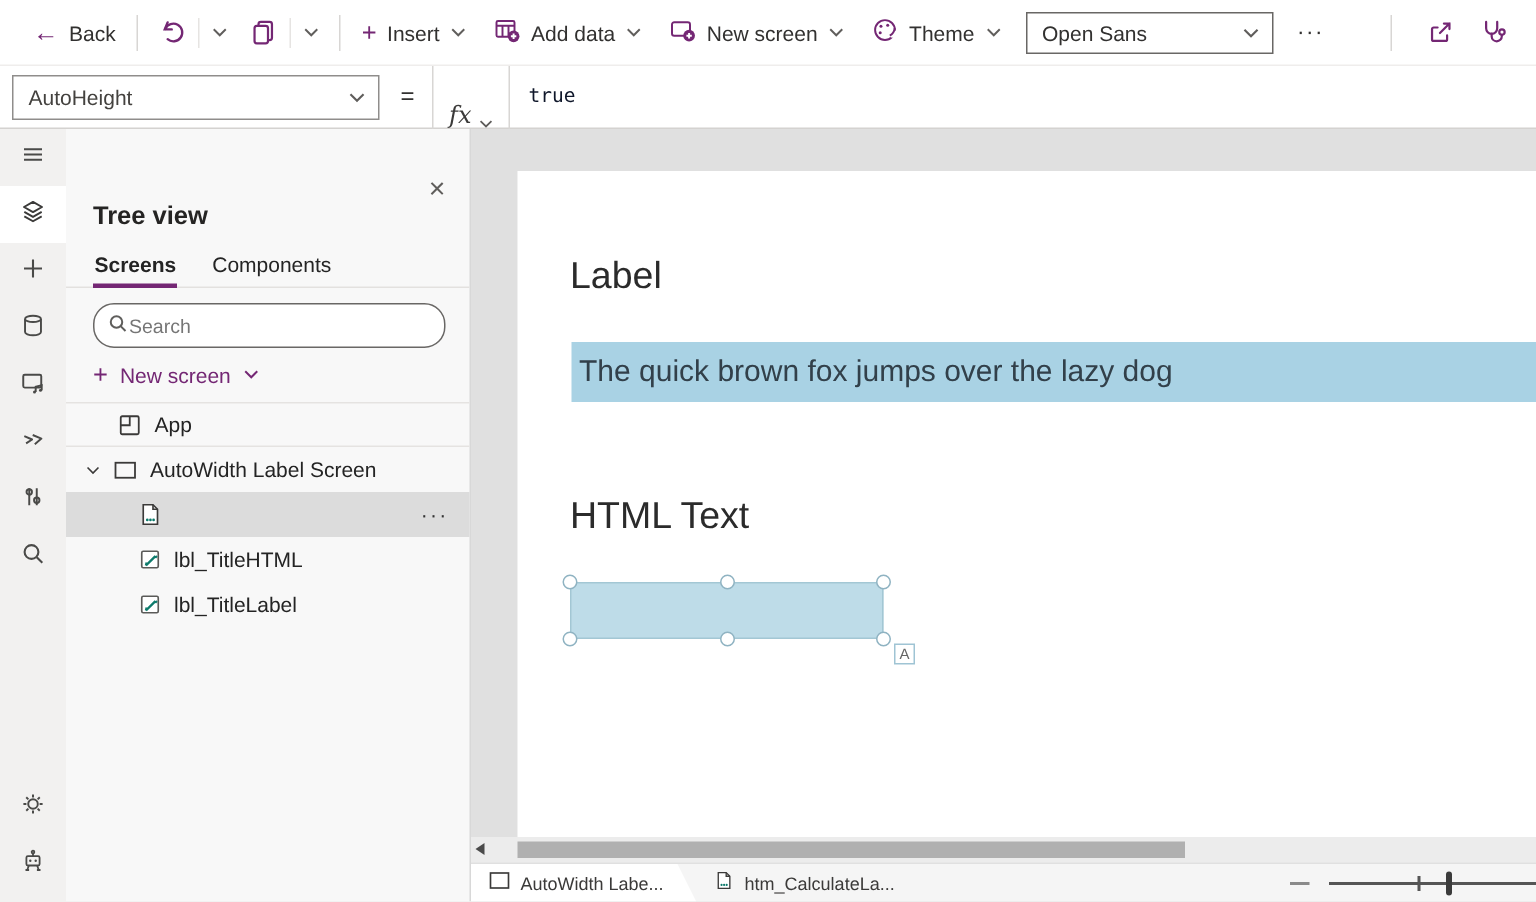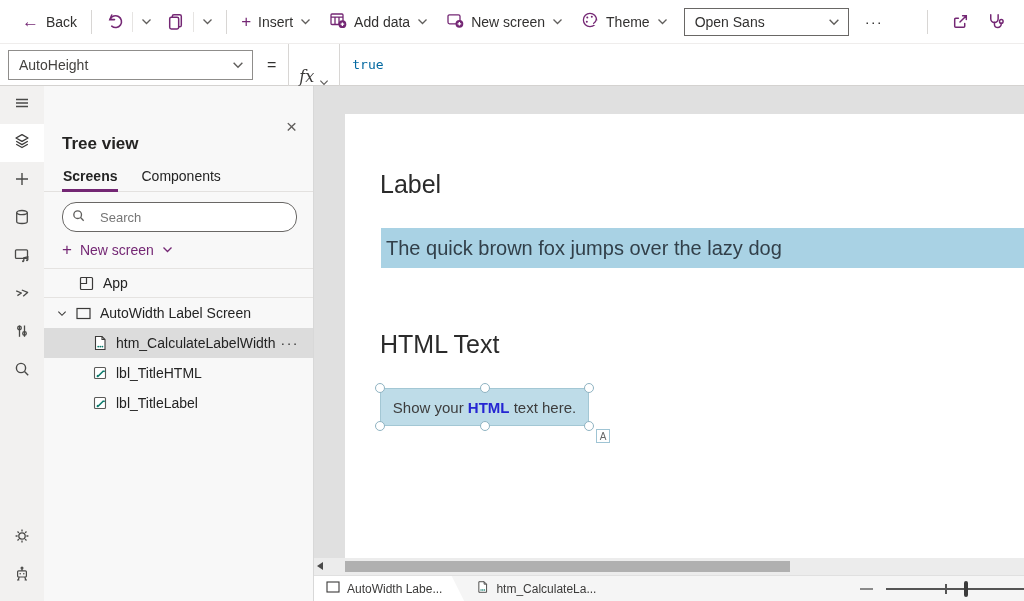--- a/index.html
+++ b/index.html
@@ -19,41 +19,41 @@
   .fontselect { width:165px; height:28px; border:1px solid #696765; display:flex; align-items:center; justify-content:space-between; padding:0 8px 0 10px; font-size:14px; color:#323130; margin:0 10px 0 12px; cursor:pointer; background:#fff; }
   .more { font-size:15px; letter-spacing:1px; color:#323130; padding:0 6px; cursor:pointer; }
   .tb-spacer { flex:1; }
 
   
   .fxbar { height:42px; display:flex; align-items:center; background:#fff; border-bottom:1px solid #d4d2d0; }
   .propsel { width:245px; height:30px; margin-left:8px; border:1px solid #8f8d8b; display:flex; align-items:center; justify-content:space-between; padding:0 8px 0 10px; font-size:14px; color:#44423f; background:#fff; cursor:pointer; }
   .eqsign { font-size:16px; color:#323130; margin:0 12px 0 14px; }
   .fxbox { height:42px; display:flex; align-items:flex-end; gap:5px; padding:0 10px; border-left:1px solid #d8d6d4; border-right:1px solid #d8d6d4; cursor:pointer; }
   .fxbox .fx { font-family:"DejaVu Serif", serif; font-style:italic; font-size:16px; color:#3b3a39; }
-  .fxinput { flex:1; font-family:"DejaVu Sans Mono", monospace; font-size:13px; color:#0369a1; padding-left:12px; }
+  .fxinput { flex:1; font-family:"DejaVu Sans Mono", monospace; font-size:13px; color:#0f172a; padding-left:12px; }
 
   
   .main { display:flex; height:515px; }
 
   
   .rail { width:44px; background:#f2f1f0; display:flex; flex-direction:column; align-items:stretch; padding-bottom:6px; }
   .rail-item { height:38px; display:flex; align-items:center; justify-content:center; cursor:pointer; color:#4a4a48; }
   .rail-item.active { background:#fff; }
   .rail-spacer { flex:1; }
 
   
   .panel { width:270px; background:#f8f8f8; border-right:1px solid #d8d8d8; display:flex; flex-direction:column; font-size:14px; }
   .panel-head { display:flex; align-items:center; justify-content:space-between; padding:12px 16px 6px 18px; }
   .panel-title { font-size:17px; font-weight:bold; color:#252423;margin-top:36px; }
   .panel-close { font-size:19px; color:#605e5c; cursor:pointer; line-height:1; }
   .tabs { display:flex; gap:22px; padding:4px 18px 0 18px; border-bottom:1px solid #e3e1df; }
   .tab { padding:4px 1px 7px 1px; color:#242424; cursor:pointer; position:relative; }
   .tab.active { font-weight:bold; }
   .tab.active::after { content:""; position:absolute; left:0; right:0; bottom:-1px; height:3px; background:#742774; }
-  .searchbox { margin:10px 16px 0 18px; height:30px; background:#fff; border:1px solid #696765; border-radius:14px; display:flex; align-items:center; padding:0 8px; gap:14px; }
+  .searchbox { margin:10px 16px 0 18px; height:30px; background:#fff; border:1px solid #696765; border-radius:14px; display:flex; align-items:center; padding:0 8px; gap:0; }
   .searchbox input { border:none; outline:none; flex:1; font-size:13px; font-family:"Liberation Sans", sans-serif; color:#323130; background:transparent; }
   .searchbox input::placeholder { color:#767676; }
   .newscreen { display:flex; align-items:center; gap:8px; color:#742774; padding:9px 18px 8px 18px; cursor:pointer; }
   .newscreen .plus { font-size:17px; line-height:1; }
   .tree { margin-top:2px; }
   .trow { height:30px; display:flex; align-items:center; gap:8px; cursor:pointer; color:#242424; position:relative; }
   .trow.hdiv-top { border-top:1px solid #e5e3e1; }
   .trow.hdiv-bot { border-bottom:1px solid #e5e3e1; }
   .trow.selected { background:#dcdcdc; }
   .trow .more-dots { position:absolute; right:14px; font-size:14px; letter-spacing:1.5px; color:#333; }
@@ -368,21 +368,20 @@
         <div class="trow ind-child selected">
           <span>
               <svg width="16" height="16" viewBox="0 0 16 16" stroke="#3b3a39" stroke-width="1.1" fill="#fff">
                 <path d="M3.5 1.5 H10 L13 4.5 V14.5 H3.5 Z"></path>
                 <path d="M10 1.5 V4.5 H13" fill="none"></path>
                 <circle cx="6.2" cy="11.6" r="0.9" fill="#0e7b6c" stroke="none"></circle>
                 <circle cx="8.3" cy="11.6" r="0.9" fill="#0e7b6c" stroke="none"></circle>
                 <circle cx="10.4" cy="11.6" r="0.9" fill="#0e7b6c" stroke="none"></circle>
               </svg>
             </span>
-          <span>htm_CalculateLabelWidth</span>
           <span class="more-dots">···</span>
         </div>
         <div class="trow ind-child">
           <span>
               <svg width="16" height="16" viewBox="0 0 16 16" stroke="#5a5a58" stroke-width="1.1" fill="#fff">
                 <rect x="2.5" y="2.5" width="11" height="11" rx="1"></rect>
                 <path d="M5.3 12 L11.6 5.7 M5.3 12 L5.8 10 M11.6 5.7 L12.6 6.7" stroke="#0e7b6c" stroke-width="1.6"></path>
               </svg>
             </span>
           <span>lbl_TitleHTML</span>
@@ -399,23 +398,20 @@
       </div>
     </div>
 
     <div class="canvas">
       <div class="screen">
         <div class="h1" style="top:56px">Label</div>
         <div class="lbl-control">The quick brown fox jumps over the lazy dog</div>
         <div class="h1" style="top:216px">HTML Text</div>
 
         <div class="html-ctrl">
-          <span>
-            <span>Show your </span><span class="b">HTML</span><span> text here.</span>
-          </span>
           <span class="handle h-tl"></span>
           <span class="handle h-tc"></span>
           <span class="handle h-tr"></span>
           <span class="handle h-bl"></span>
           <span class="handle h-bc"></span>
           <span class="handle h-br"></span>
         </div>
         <div class="abadge">A</div>
       </div>
 

